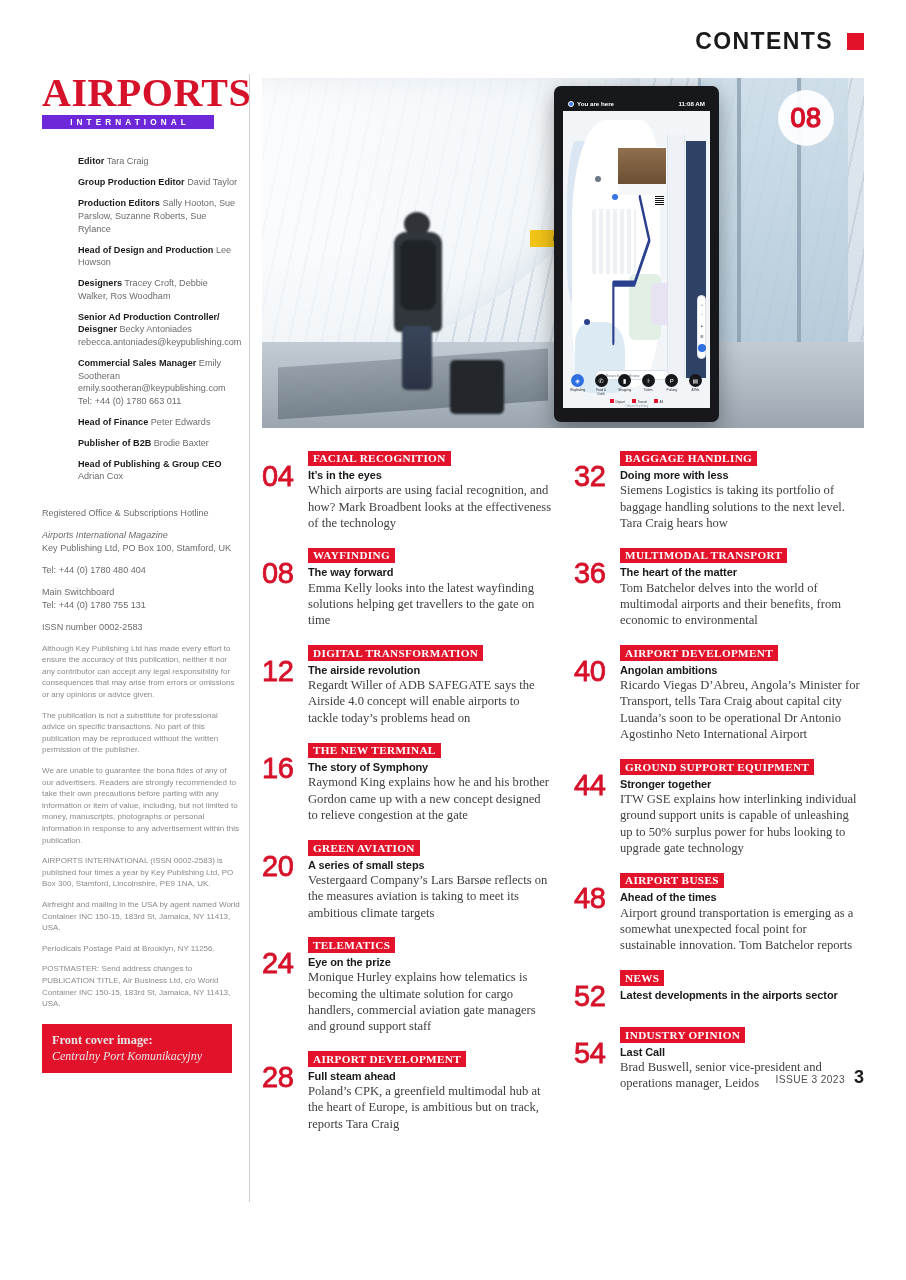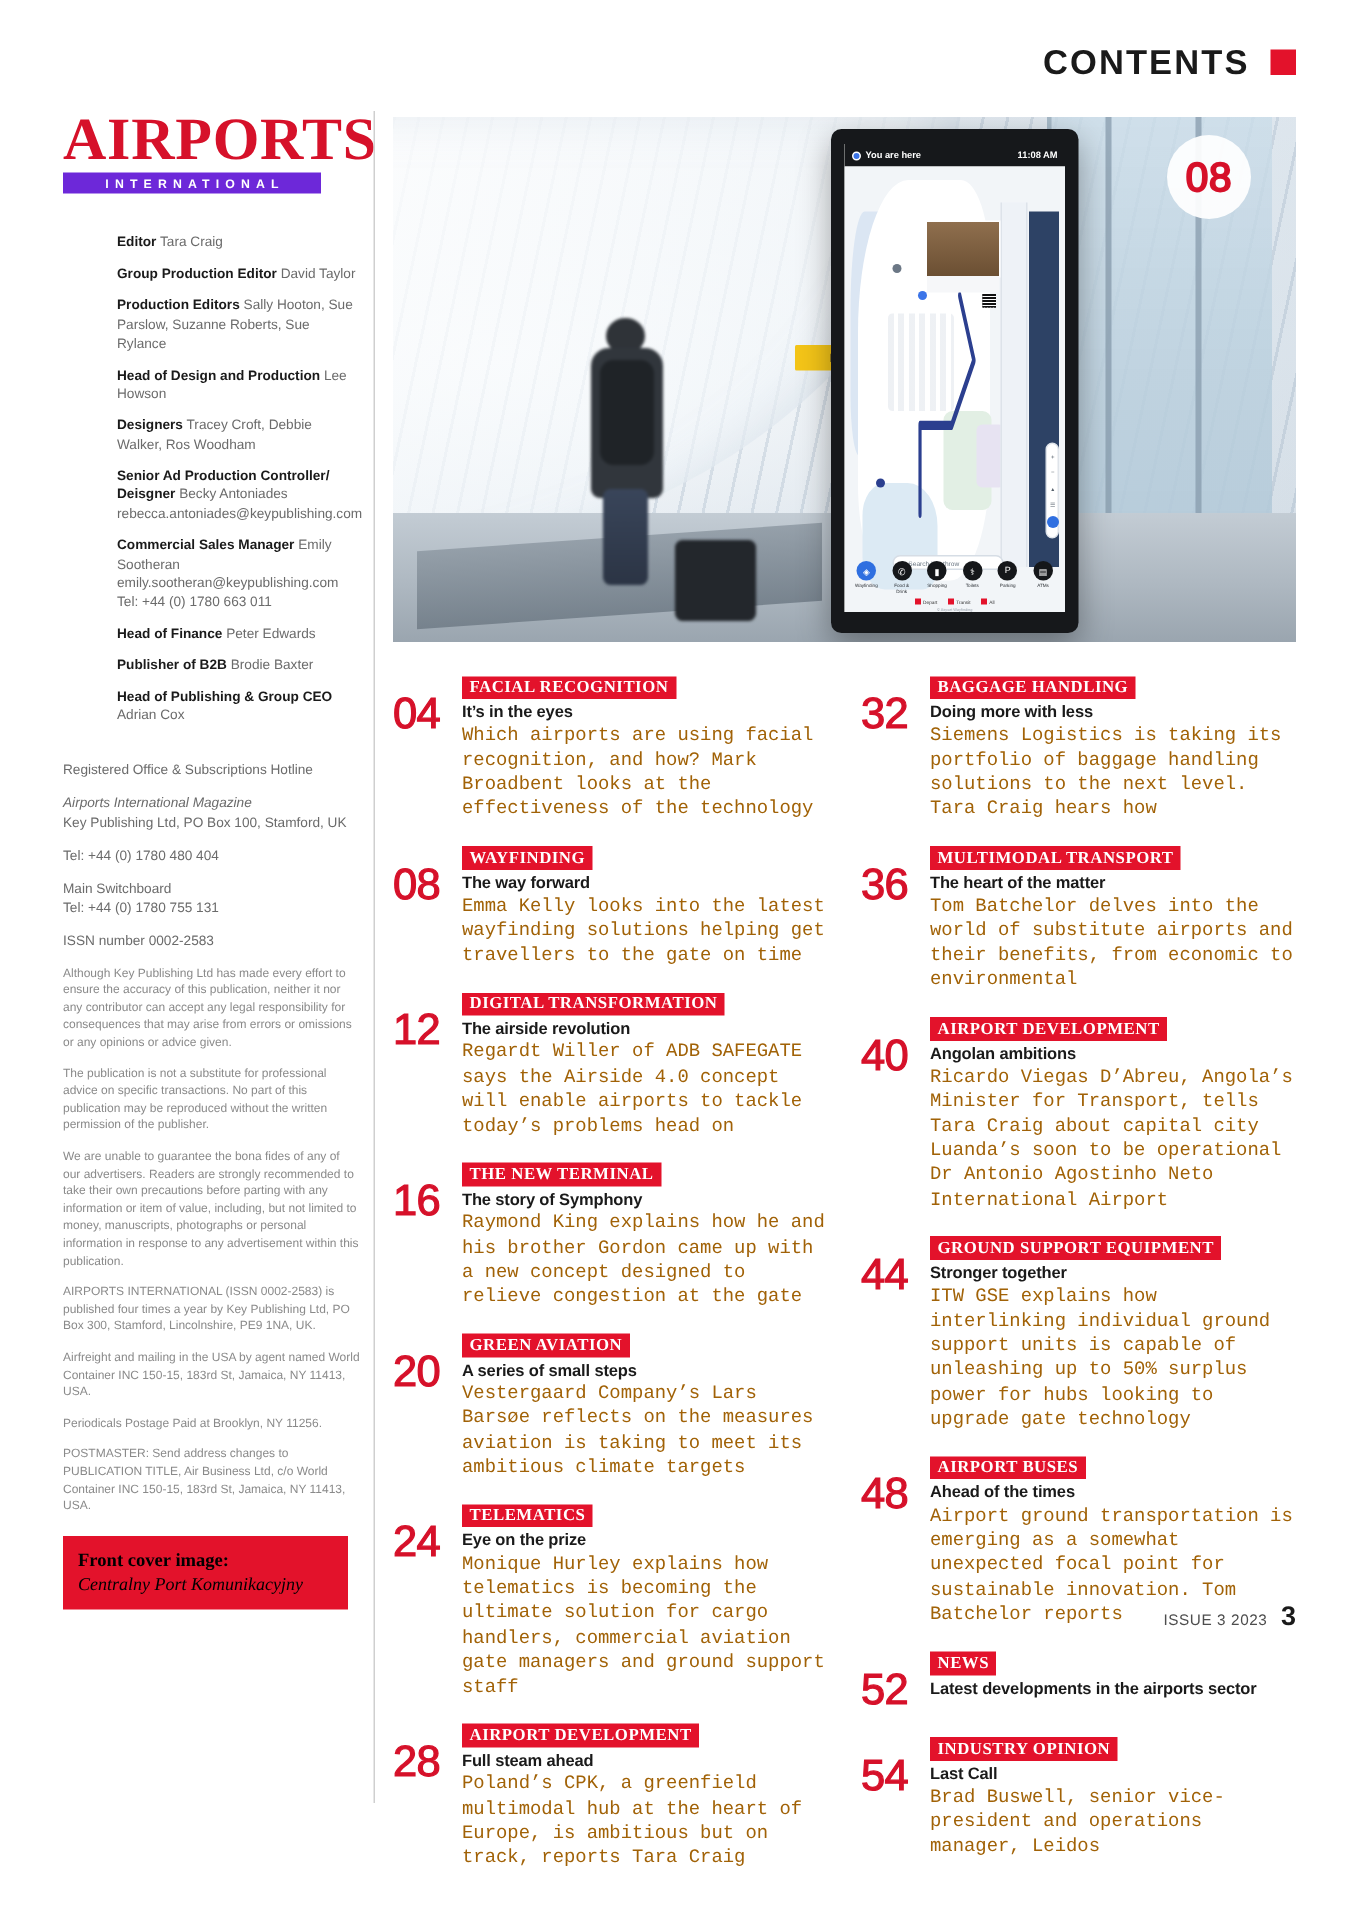--- a/index.html
+++ b/index.html
@@ -76,21 +76,21 @@
   .legal {
     font-size: 8.0px;
     line-height: 1.45;
     color: #8a8a8a;
     margin-bottom: 9px;
   }
 
   .cover-box {
     margin-top: 14px;
     background: #e3122b;
-    color: #000000;
+    color: #e5e5e5;
     padding: 9px 10px 10px 10px;
     width: 190px;
   }
   .cover-box-title {
     font-family: "Liberation Serif", serif;
     font-size: 12.4px; font-weight: 700;
     margin-bottom: 1px;
   }
   .cover-box-sub {
     font-family: "Liberation Serif", serif;
@@ -353,24 +353,24 @@
   }
   .headline {
     font-size: 11px;
     font-weight: 700;
     color: #1a1a1a;
     line-height: 1.12;
     margin-bottom: 1px;
     letter-spacing: -0.1px;
   }
   .blurb {
-    font-family: Liberation Mono, monospace;
+    font-family: Liberation Serif, serif;
     font-size: 12.6px;
     line-height: 1.30;
-    color: #a16207;
+    color: #404040;
   }
 
   
   .footer {
     position: absolute;
     right: 42px; bottom: 28px;
     display: flex; align-items: baseline; gap: 9px;
   }
   .footer-issue {
     font-size: 10.2px; letter-spacing: .4px; color: #4d4d4d; font-weight: 400;
@@ -612,21 +612,21 @@
             <div><span class="tag">BAGGAGE HANDLING</span></div>
             <div class="headline">Doing more with less</div>
             <div class="blurb">Siemens Logistics is taking its portfolio of baggage handling solutions to the next level. Tara Craig hears how</div>
           </div>
         </div>
         <div class="entry">
           <div class="entry-num">36</div>
           <div class="entry-body">
             <div><span class="tag">MULTIMODAL TRANSPORT</span></div>
             <div class="headline">The heart of the matter</div>
-            <div class="blurb">Tom Batchelor delves into the world of substitute airports and their benefits, from economic to environmental</div>
+            <div class="blurb">Tom Batchelor delves into the world of multimodal airports and their benefits, from economic to environmental</div>
           </div>
         </div>
         <div class="entry">
           <div class="entry-num">40</div>
           <div class="entry-body">
             <div><span class="tag">AIRPORT DEVELOPMENT</span></div>
             <div class="headline">Angolan ambitions</div>
             <div class="blurb">Ricardo Viegas D’Abreu, Angola’s Minister for Transport, tells Tara Craig about capital city Luanda’s soon to be operational Dr Antonio Agostinho Neto International Airport</div>
           </div>
         </div>

